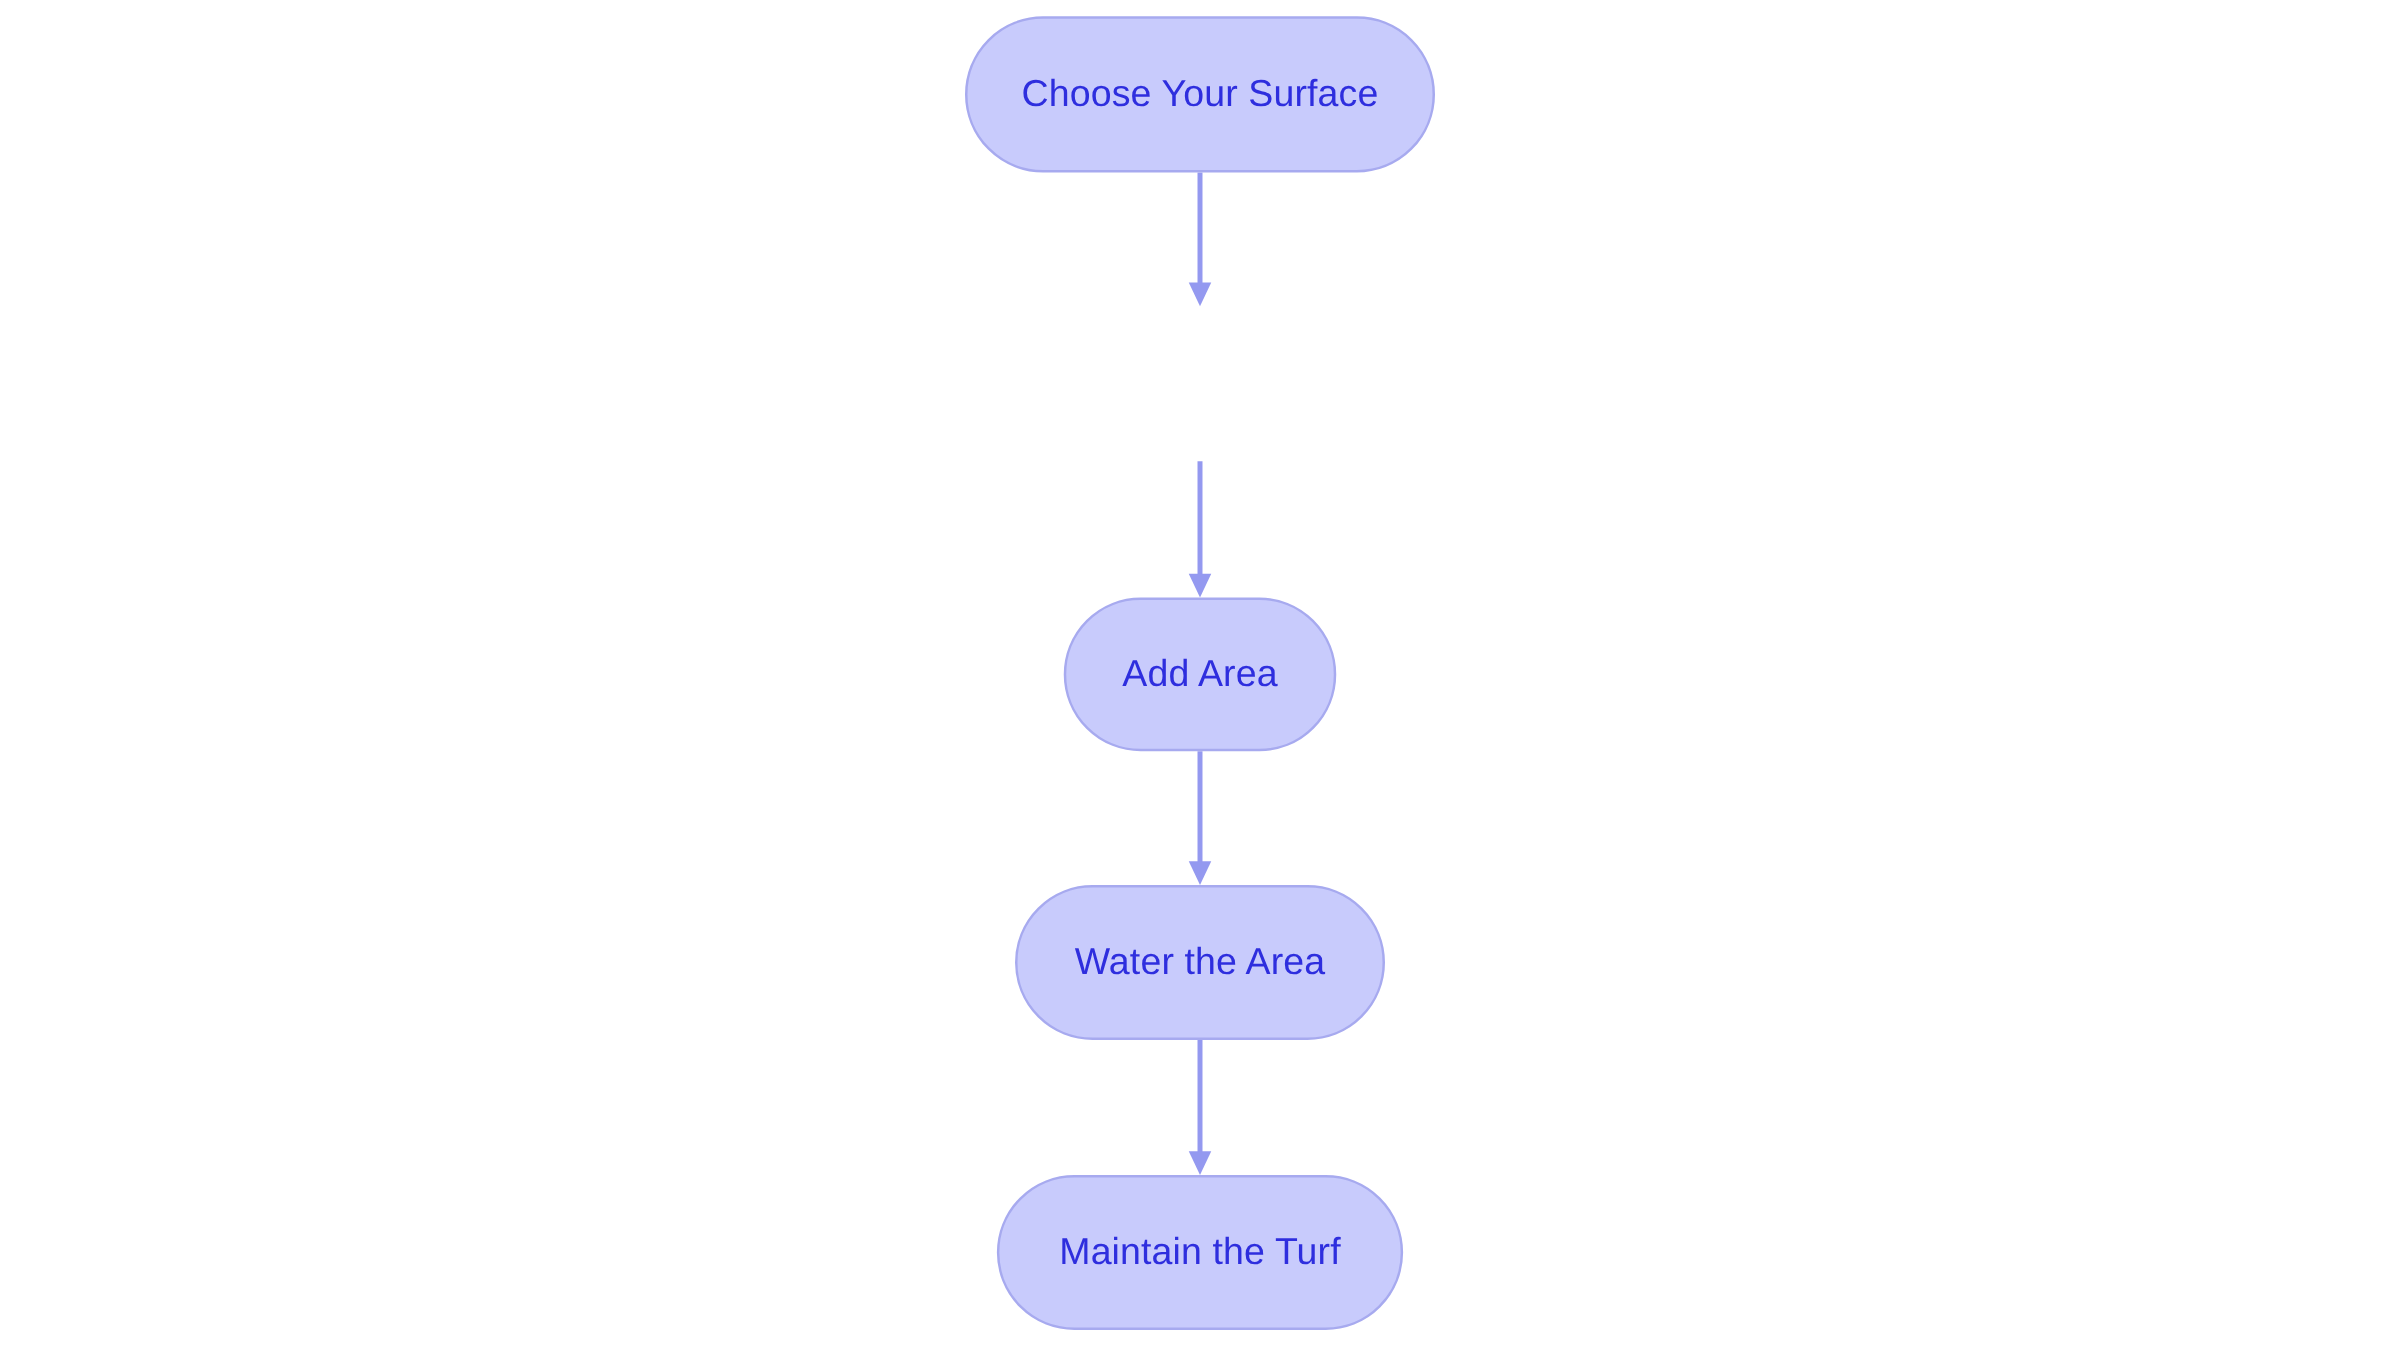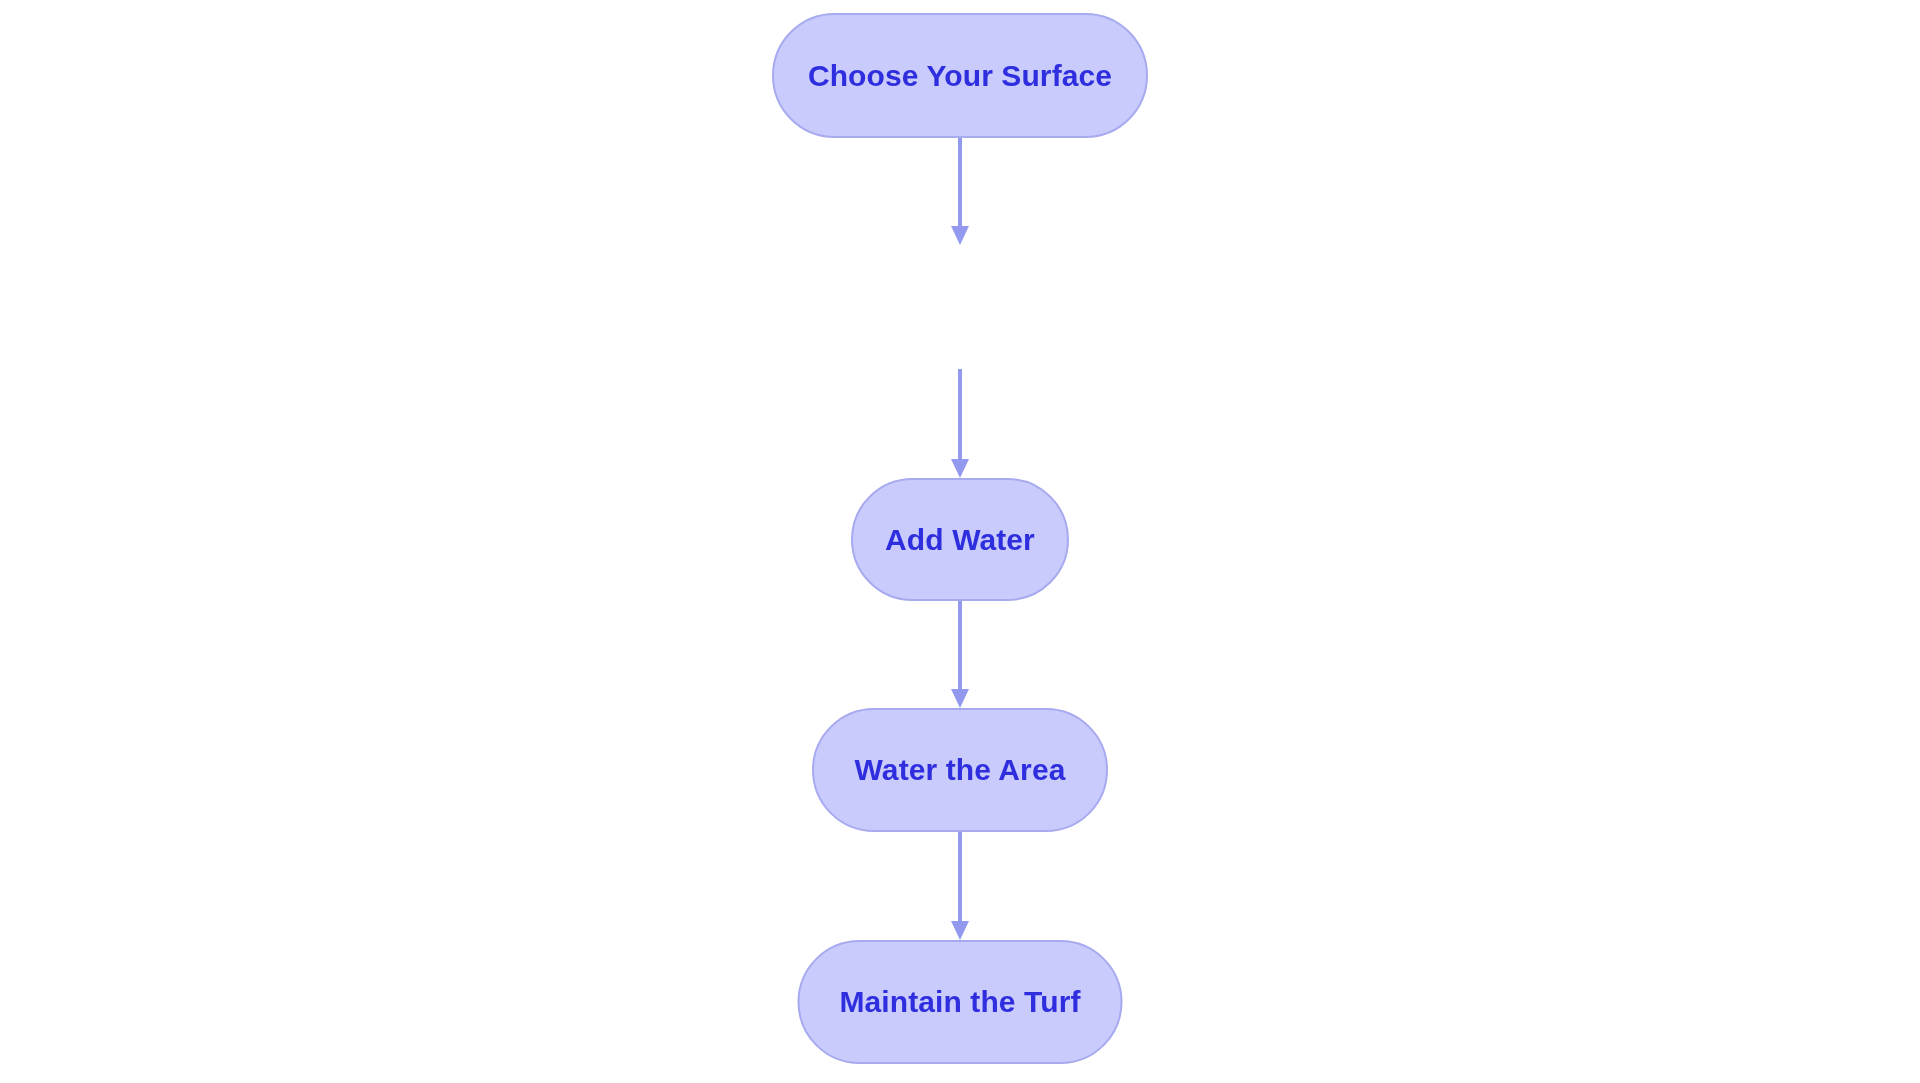--- a/index.html
+++ b/index.html
@@ -42,21 +42,21 @@
     background: #c8cbfc;
     border: 2px solid #a7aaef;
     border-radius: 9999px;
     transform: translateX(-50%);
   }
 
   .flow-node-label {
     color: #2e2ede;
     font-family: "Liberation Sans", "DejaVu Sans", sans-serif;
     font-size: 30px;
-    font-weight: 700;
+    font-weight: 400;
     line-height: 1;
     white-space: nowrap;
     letter-spacing: 0.1px;
     user-select: none;
   }
 </style>
 </head>
 <body>
 
 <div id="flowchart-canvas">
@@ -83,21 +83,21 @@
       <polygon points="951,921 969,921 960,940" fill="#9499f0"></polygon>
     </g>
   </svg>
 
   <div class="flow-node" id="node-1" style="left:960px; top:13px; width:376px; height:125px;">
     <span class="flow-node-label">Choose Your Surface</span>
   </div>
 
 
   <div class="flow-node" id="node-3" style="left:960px; top:478px; width:218px; height:123px;">
-    <span class="flow-node-label">Add Water</span>
+    <span class="flow-node-label">Add Area</span>
   </div>
 
   <div class="flow-node" id="node-5" style="left:960px; top:940px; width:325px; height:124px;">
     <span class="flow-node-label">Maintain the Turf</span>
   </div>
 
   <div class="flow-node" id="node-4" style="left:960px; top:708px; width:296px; height:124px;">
     <span class="flow-node-label">Water the Area</span>
   </div>
 

